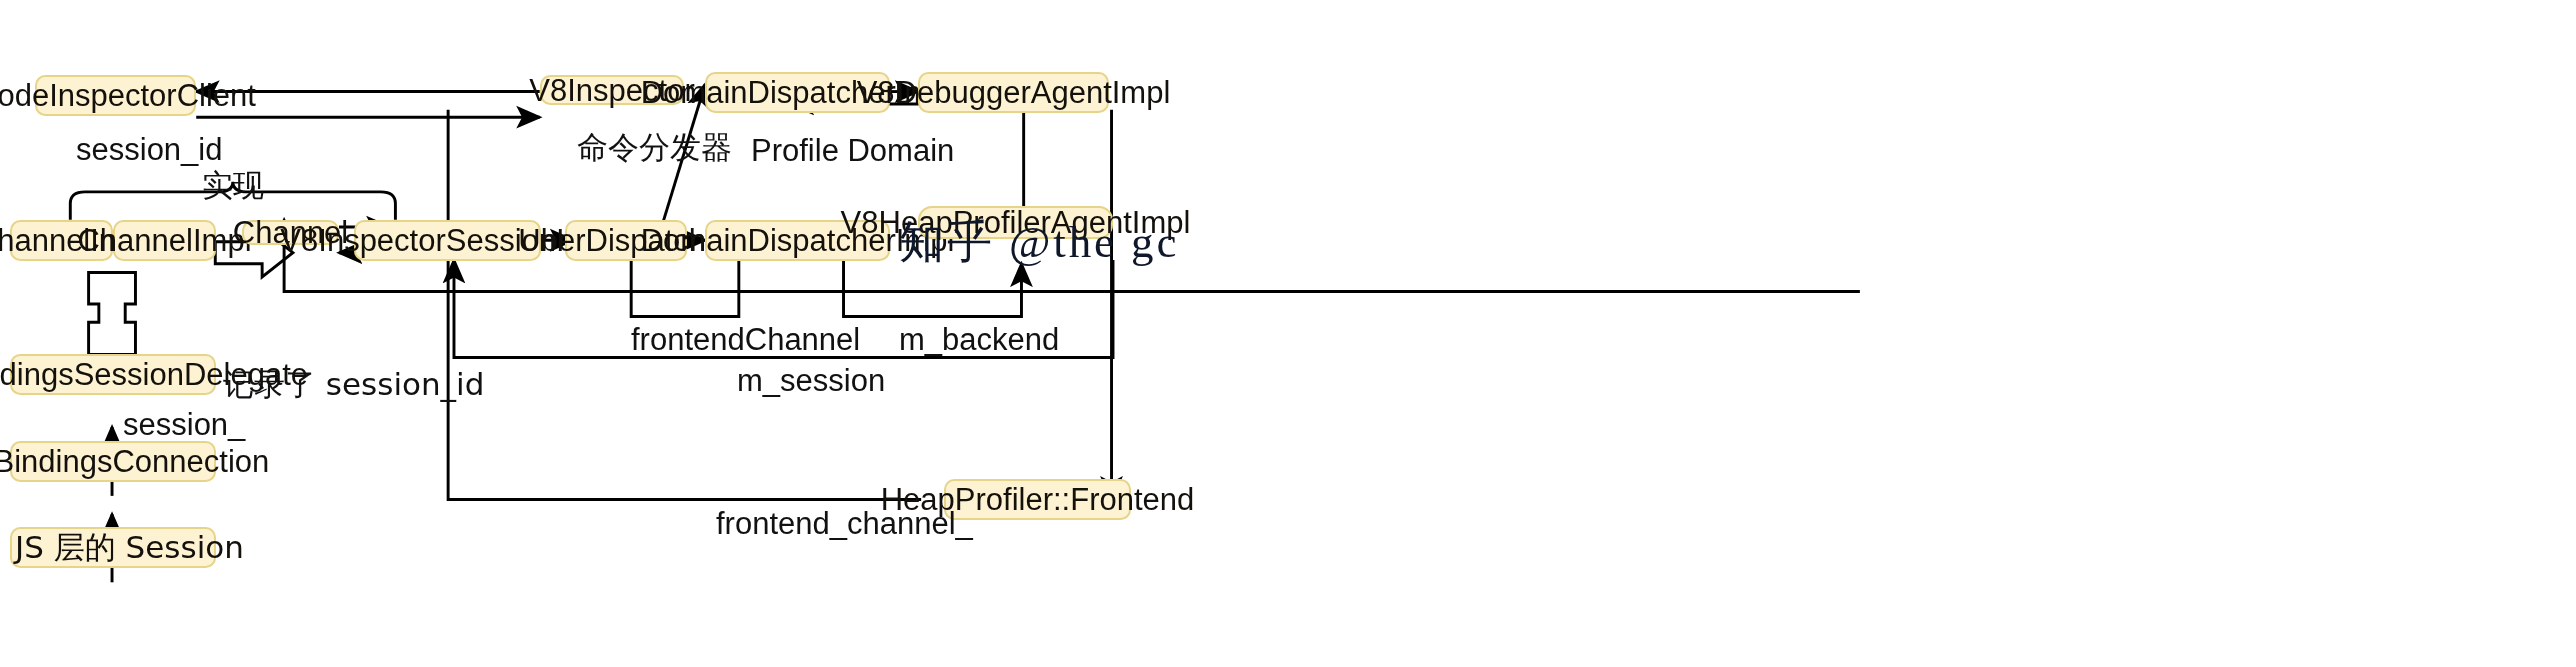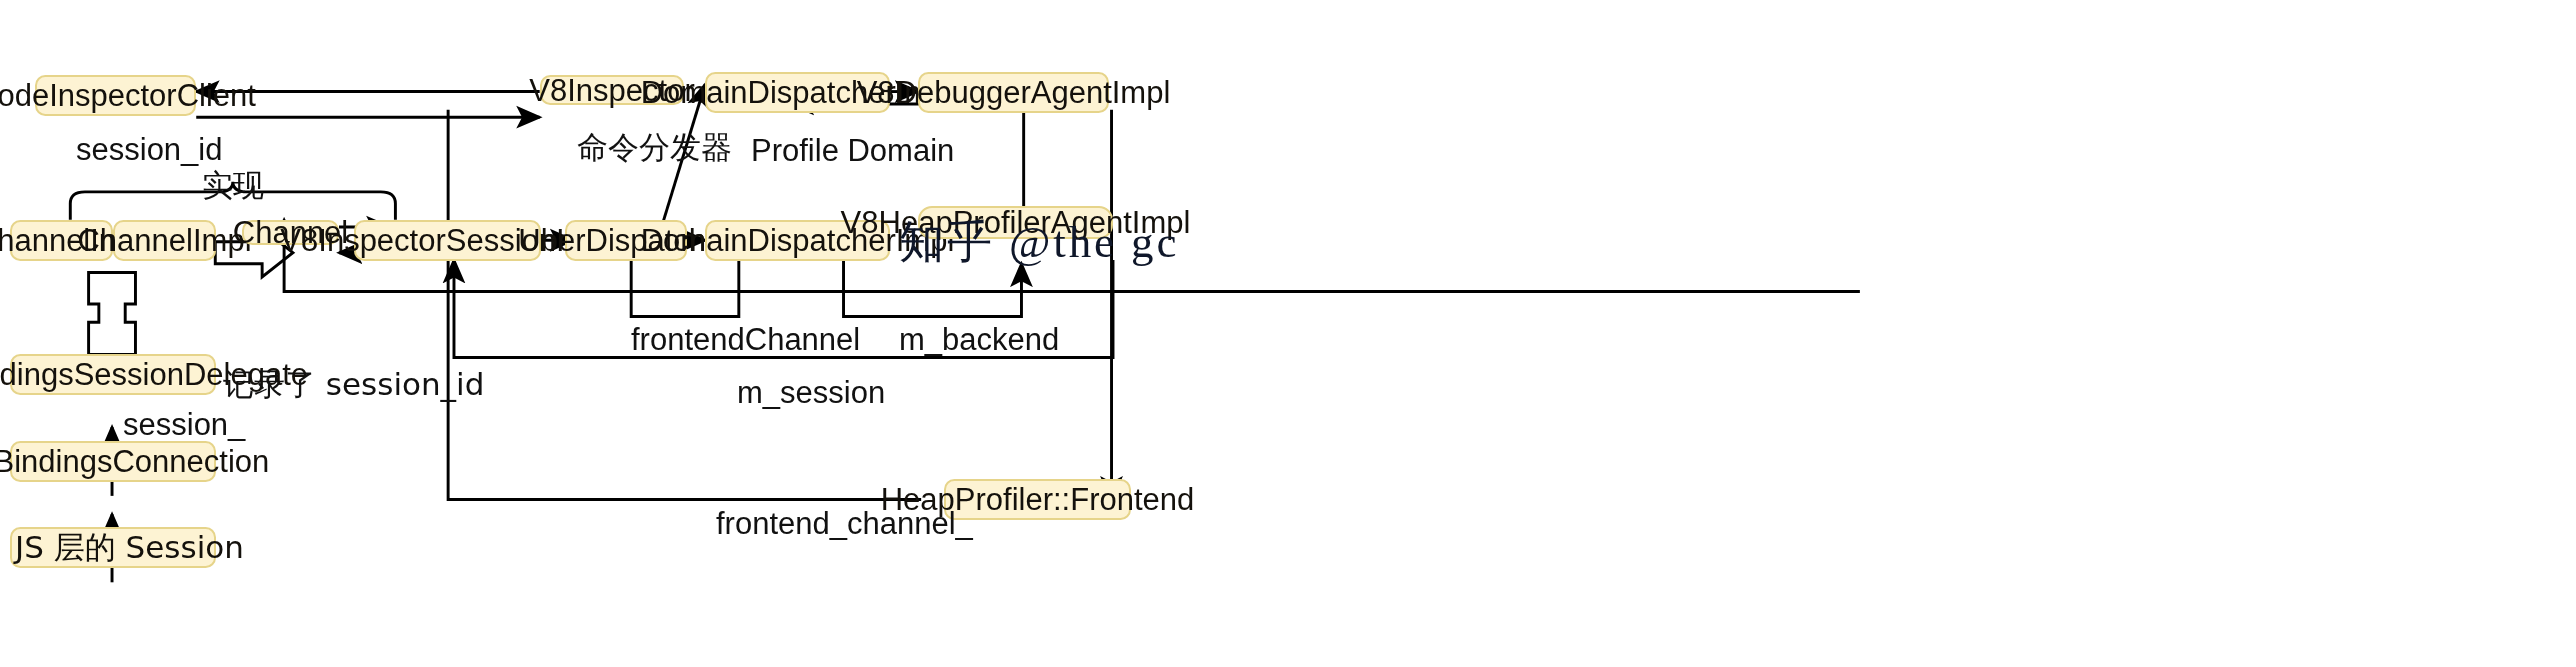--- a/index.html
+++ b/index.html
@@ -195,20 +195,20 @@
 
   <div class="label cn" style="left:577px; top:132px;">命令分发器</div>
 
 
   <div class="label" style="left:751px; top:135px;">Profile Domain</div>
 
   <div class="label" style="left:631px; top:324px;">frontendChannel</div>
 
   <div class="label" style="left:899px; top:324px;">m_backend</div>
 
-  <div class="label" style="left:737px; top:365px;margin-top:12px;">m_session</div>
+  <div class="label" style="left:737px; top:365px;">m_session</div>
 
   <div class="label" style="left:716px; top:508px;">frontend_channel_</div>
 
   <div class="watermark" style="left:899px; top:212px;">知乎 @the gc</div>
 
 </div>
 
 
 </body></html>

